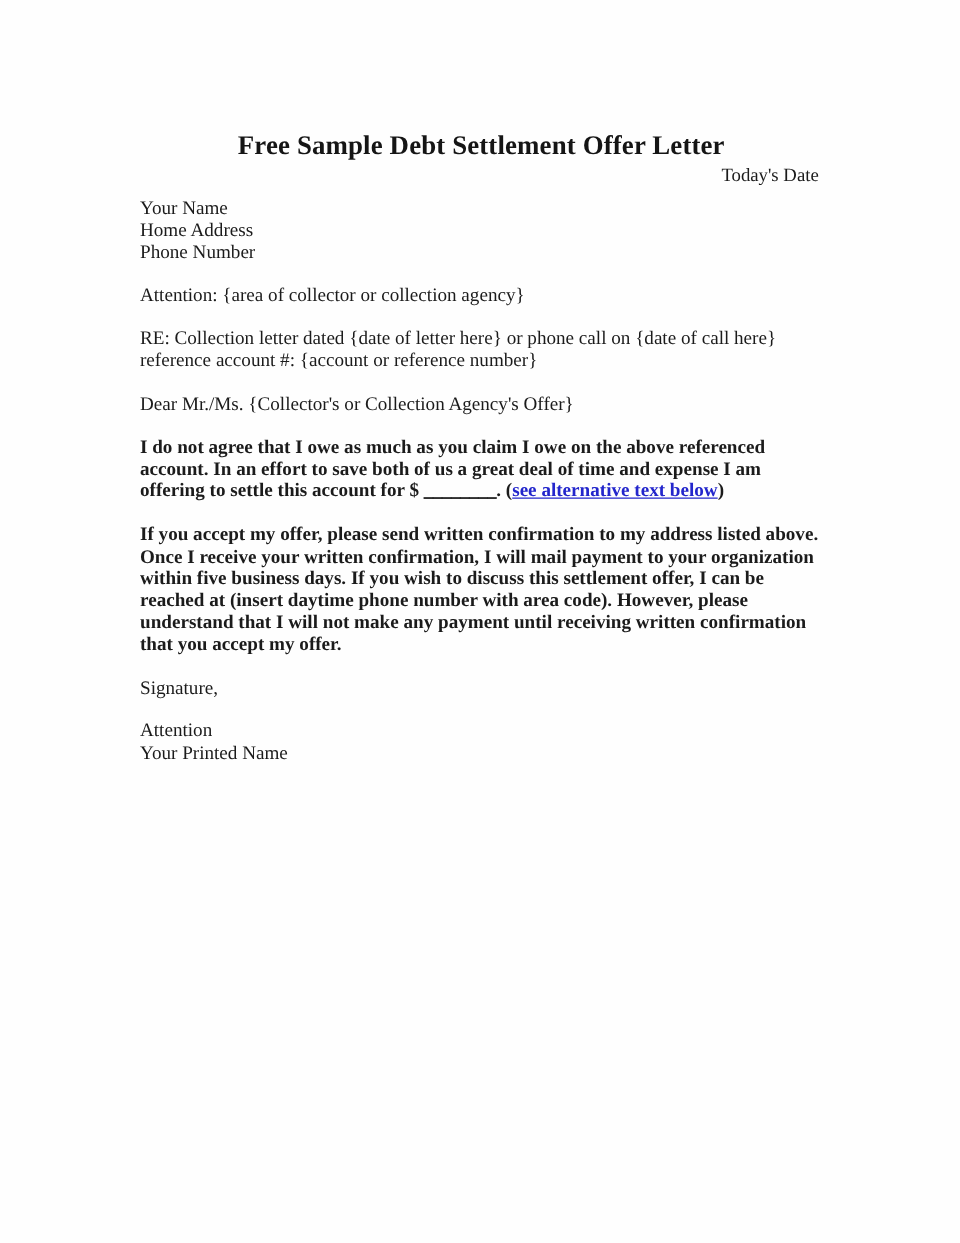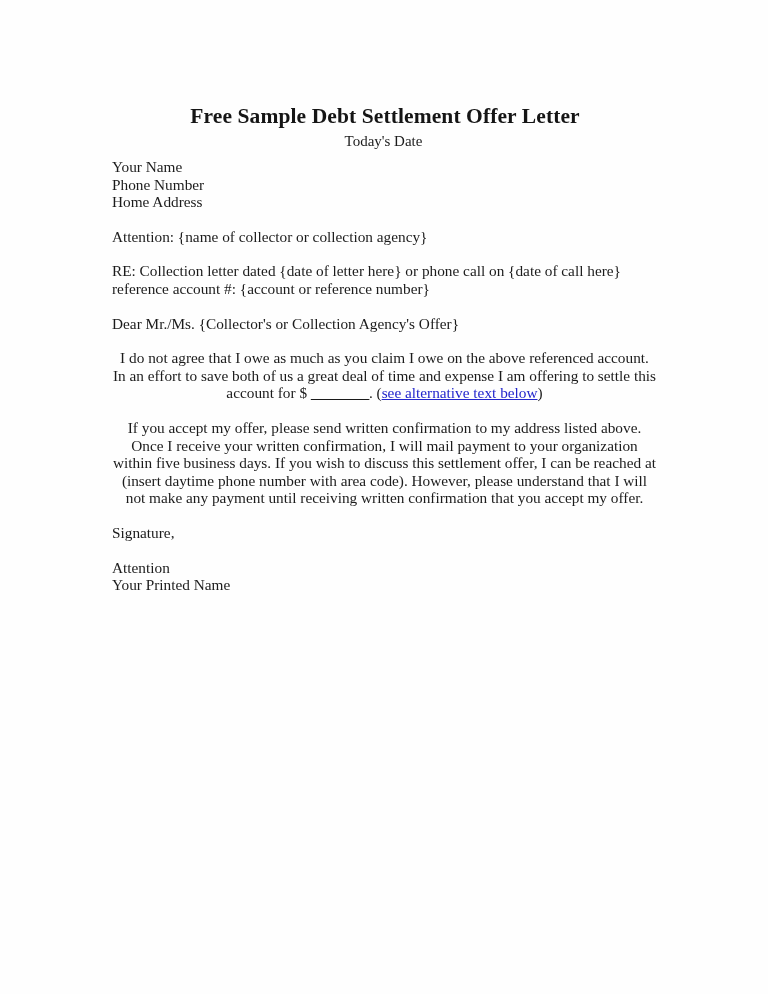--- a/index.html
+++ b/index.html
@@ -44,21 +44,21 @@
     letter-spacing: 0.1px;
     line-height: 1.2;
   }
 
   
   .date-line {
     position: absolute;
     left: 112px;
     top: 133px;
     width: 543px;
-    text-align: center;
+    text-align: right;
     font-size: 15px;
     color: #1b1b1b;
   }
 
   
   .body-wrap {
     position: absolute;
     left: 112px;
     top: 158px;
     width: 545px;
@@ -73,21 +73,22 @@
   .block:last-child {
     margin-bottom: 0;
   }
   .line {
     display: block;
     white-space: pre-wrap;
   }
 
   .para {
     margin: 0 0 17px 0;
-    text-align: center;
+    text-align: left;
+    font-weight: bold;
   }
 
   .doc-link {
     color: #2326cc;
     text-decoration: underline;
     cursor: pointer;
   }
 
   .blank-rule {
     text-decoration: underline;
@@ -101,26 +102,26 @@
   <div class="sheet">
 
     <h1 class="doc-title">Free Sample Debt Settlement Offer Letter</h1>
 
     <div class="date-line">Today's Date</div>
 
     <div class="body-wrap">
 
       <div class="block">
         <span class="line">Your Name</span>
+        <span class="line">Home Address</span>
         <span class="line">Phone Number</span>
-        <span class="line">Home Address</span>
       </div>
 
       <div class="block">
-        <span class="line">Attention: {name of collector or collection agency}</span>
+        <span class="line">Attention: {area of collector or collection agency}</span>
       </div>
 
       <div class="block">
         <span class="line">RE: Collection letter dated {date of letter here} or phone call on {date of call here}</span>
         <span class="line">reference account #: {account or reference number}</span>
       </div>
 
       <div class="block">
         <span class="line">Dear Mr./Ms. {Collector's or Collection Agency's Offer}</span>
       </div>

